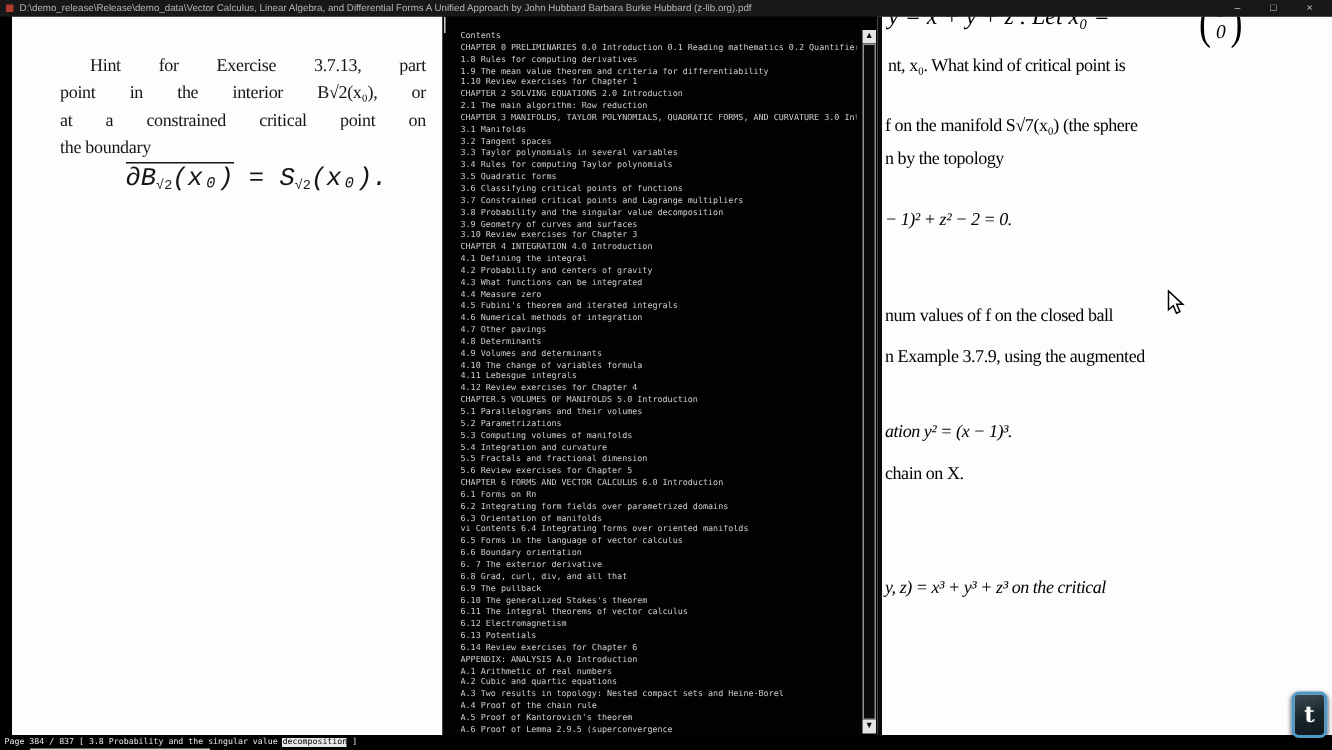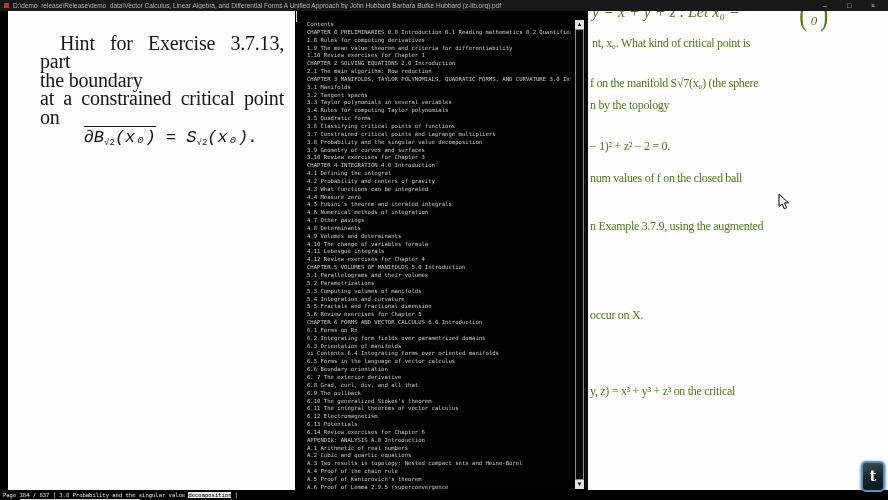--- a/index.html
+++ b/index.html
@@ -7,44 +7,44 @@
 
   
   .titlebar{position:absolute;left:0;top:0;width:888px;height:11px;background:#181818;display:flex;align-items:center;z-index:8}
   .tb-icon{width:5px;height:5px;background:#b03a2e;margin:0 4px;flex:0 0 auto}
   .tb-title{font-size:6.5px;color:#b5b5b5;white-space:nowrap;overflow:hidden;flex:1}
   .tb-btns{display:flex;flex:0 0 auto;margin-right:3px}
   .tb-btn{width:24px;text-align:center;font-size:7px;color:#c8c8c8;line-height:11px;cursor:default}
 
   
   .page-left{position:absolute;left:8px;top:11px;width:287px;height:479px;background:#fdfdfd;overflow:hidden;color:#151515}
-  .para{margin:23px 0 0 32px;width:244px;font-family:"Liberation Serif",serif;font-size:20px;letter-spacing:-0.2px;line-height:18.4px}
+  .para{margin:23px 0 0 32px;width:244px;font-family:"Liberation Serif",serif;font-size:12px;letter-spacing:-0.2px;line-height:18.4px}
   .pline{text-align:justify;text-align-last:justify}
   .pline.first{text-indent:20px}
   .pline.last{text-align-last:left}
   .equation{margin:0 0 0 48px;width:230px;text-align:center;font-family:Liberation Mono, monospace;font-size:17px;font-style:italic;white-space:nowrap}
   .ol{display:inline-block;border-top:1.2px solid #151515;padding-top:1px}
   .msub{font-size:9px;vertical-align:-3px;font-style:normal}
 
   
   .toc{position:absolute;left:295px;top:11px;width:290px;height:479px;background:#020202;overflow:hidden}
   .toc-caret{position:absolute;left:1px;top:0;width:1px;height:11px;background:#d0d0d0}
   .toc-list{position:absolute;left:12px;top:10px;width:264px;overflow:hidden}
   .toc-line{font-family:"DejaVu Sans Mono",monospace;font-size:5.6px;line-height:7.85px;height:7.85px;color:var(--toc_text,#c8cfc8);white-space:nowrap;overflow:hidden}
   .sb-up,.sb-down{position:absolute;left:280px;width:9px;height:9px;background:#e4e4e4;color:#111;font-size:6px;line-height:9px;text-align:center}
   .sb-up{top:9px}
   .sb-down{top:469px}
   .sb-track{position:absolute;left:280px;top:18px;width:7px;height:449px;border:1px solid #8f8f8f;background:#0a0a0a}
 
   
-  .page-right{position:absolute;left:585px;top:11px;width:303px;height:479px;background:#fdfdfd;overflow:hidden;border-left:3px solid #0a0a0a;box-sizing:border-box;color:#4d7c0f;font-family:"Liberation Serif",serif}
+  .page-right{position:absolute;left:585px;top:11px;width:303px;height:479px;background:#fdfdfd;overflow:hidden;border-left:3px solid #0a0a0a;box-sizing:border-box;color:#000000;font-family:"Liberation Serif",serif}
   .rline{position:absolute;left:2px;font-size:12px;letter-spacing:-0.3px;white-space:nowrap}
-  .rline.it{}
-  .rl1{top:25px;left:4px}.rl2{top:65px}.rl3{top:87px}.rl4{top:128px}.rl5{top:160px}
-  .rl6{top:208px}.rl7{top:269px}.rl8{top:297px}.rl9{top:323px}.rl10{top:373px}
+  .rline.it{font-style:italic}
+  .rl1{top:25px;left:4px}.rl2{top:65px}.rl3{top:87px}.rl4{top:128px}.rl5{top:192px}
+  .rl6{top:219px}.rl7{top:269px}.rl8{top:297px}.rl9{top:323px}.rl10{top:373px}
   .rfrag{position:absolute;left:4px;top:-8px;font-size:16px;font-style:italic;white-space:nowrap}
   .rvec{position:absolute;left:210px;top:-13px;display:flex;align-items:center}
   .rvec .paren{font-size:32px;font-weight:300;line-height:1;transform:scaleX(.75)}
   .rvec .col{display:flex;flex-direction:column;font-size:13px;line-height:14px;padding:0 2px;text-align:center;font-style:italic}
 
   
   .statusbar{position:absolute;left:0;top:490px;width:888px;height:10px;background:#000;color:#e8e8e8;font-family:"DejaVu Sans Mono",monospace;font-size:5.5px;line-height:10px;white-space:nowrap;padding-left:3px;box-sizing:border-box;z-index:6}
   .sb-hl{background:#e8e8e8;color:#000}
   .sb-underline{position:absolute;left:20px;top:9px;width:120px;height:1px;background:#cfcfcf}
 
@@ -63,22 +63,23 @@
   <span class="tb-btns">
     <span class="tb-btn">–</span>
     <span class="tb-btn">□</span>
     <span class="tb-btn">×</span>
   </span>
 </div>
 
 <div class="page-left">
   <div class="para">
     <div class="pline first">Hint for Exercise 3.7.13, part</div>
+    <div class="pline">point in the interior B√2(x₀), or</div>
+    <div class="pline">at a constrained critical point on</div>
     <div class="pline last">the boundary</div>
-    <div class="pline">at a constrained critical point on</div>
   </div>
   <div class="equation">
     <span class="ol"><span>∂B</span><span class="msub">√2</span><span>(x₀)</span></span><span> = </span><span>S</span><span class="msub">√2</span><span>(x₀).</span>
   </div>
 </div>
 
 <div class="toc">
   <div class="toc-caret"></div>
   <div class="toc-list">
       <div class="toc-line">Contents</div>
@@ -156,21 +157,22 @@
       <span>0</span>
     </span>
     <span class="paren">)</span>
   </div>
   <div class="rline rl1">nt, x₀.  What kind of critical point is</div>
   <div class="rline rl2">f on the manifold S√7(x₀) (the sphere</div>
   <div class="rline rl3">n by the topology</div>
   <div class="rline rl4 it">− 1)² + z² − 2 = 0.</div>
   <div class="rline rl5">num values of f on the closed ball</div>
   <div class="rline rl6">n Example 3.7.9, using the augmented</div>
-  <div class="rline rl8">occur on X.</div>
+  <div class="rline rl7 it">ation y² = (x − 1)³.</div>
+  <div class="rline rl8">chain on X.</div>
   <div class="rline rl10 it">y, z) = x³ + y³ + z³ on the critical</div>
 </div>
 
 <div class="statusbar">
   <span>Page 384 / 837 [ 3.8 Probability and the singular value </span><span class="sb-hl">decomposition</span><span> ]</span>
   <span class="sb-underline"></span>
 </div>
 
 <div class="overlay-icon">
   <span class="letter">t</span>

